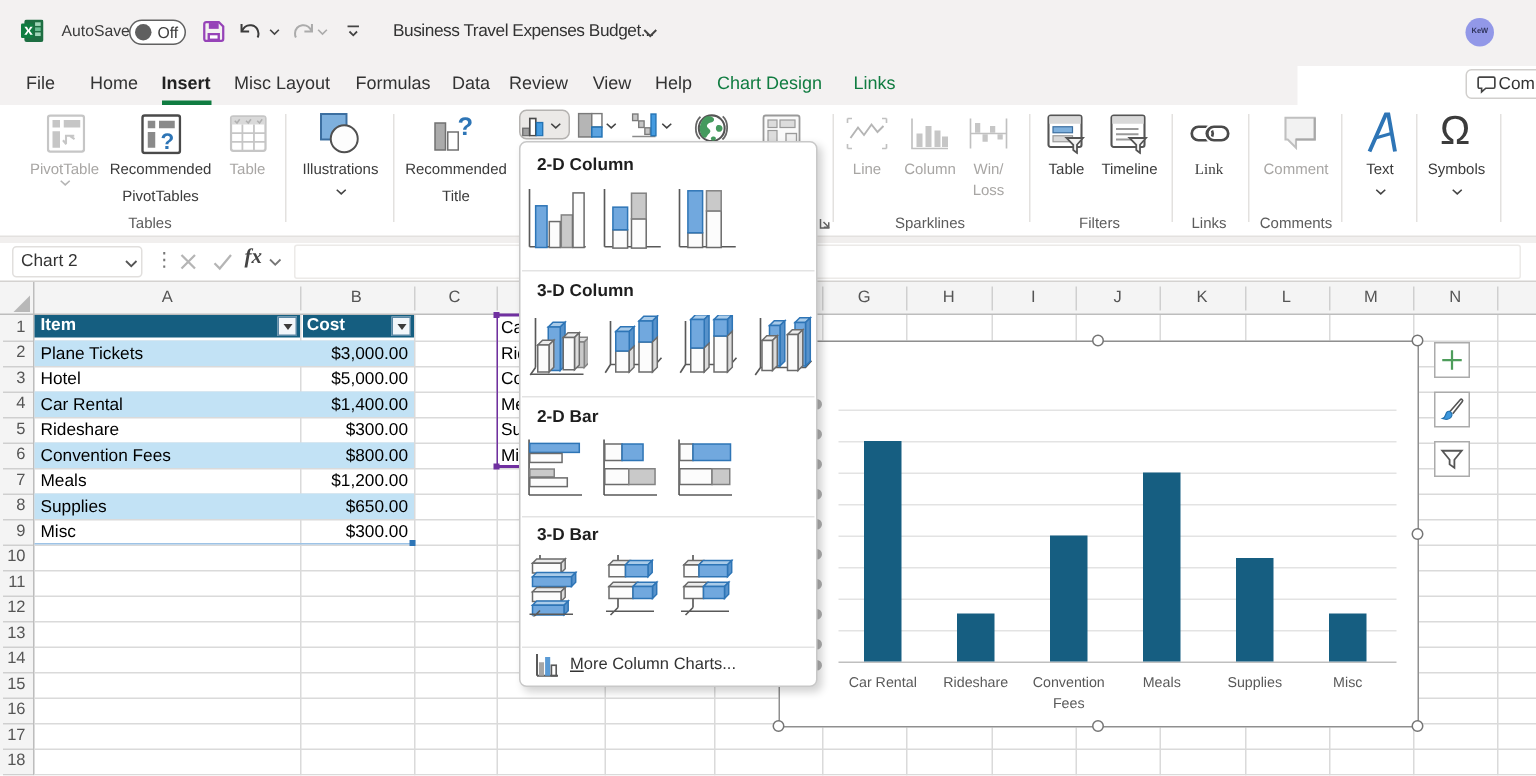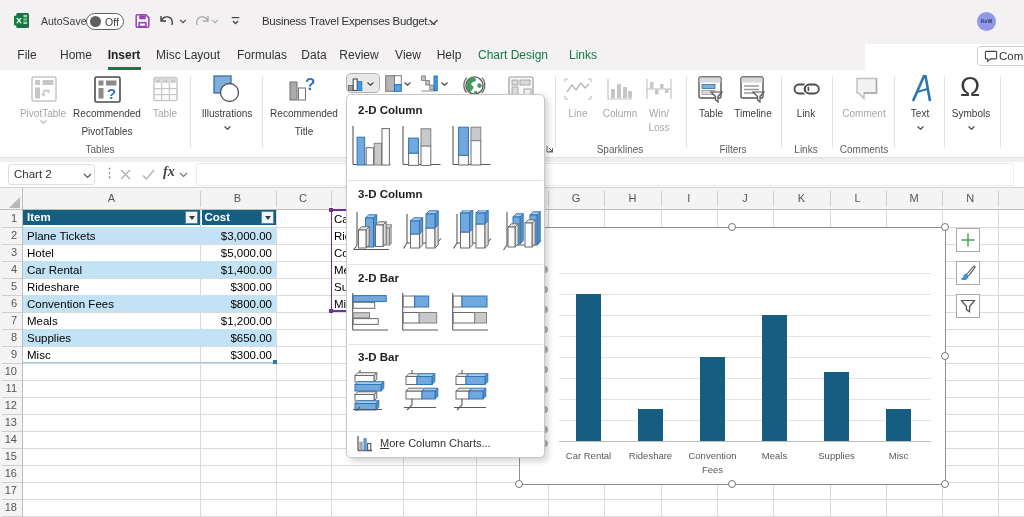--- a/index.html
+++ b/index.html
@@ -282,21 +282,21 @@
   <div class="btntext" style="left:753px;top:38px;">Timeline</div>
   <div class="rlabel" style="left:733px;">Filters</div>
   <div class="rdiv" style="left:781px;"></div>
 
   <svg class="abs" style="left:793px;top:8px;" width="27" height="22" viewBox="0 0 27 22">
     <rect x="1.5" y="6.5" width="14" height="9" rx="4.5" fill="none" stroke="#4a4a4a" stroke-width="1.8"></rect>
     <rect x="11.8" y="6.5" width="14" height="9" rx="4.5" fill="none" stroke="#fff" stroke-width="4.2"></rect>
     <rect x="11.8" y="6.5" width="14" height="9" rx="4.5" fill="none" stroke="#4a4a4a" stroke-width="1.8"></rect>
     <path d="M12.8 8.3 A 3.5 3.5 0 0 0 12.8 13.7" fill="none" stroke="#4a4a4a" stroke-width="1.8"></path>
   </svg>
-  <div class="btntext" style="left:806px;top:38px;">Link</div>
+  <div class="btntext" style="left:806px;top:38px;font-family:Liberation Serif, serif;">Link</div>
   <div class="rlabel" style="left:806px;">Links</div>
   <div class="rdiv" style="left:832px;"></div>
 
   <svg class="abs" style="left:852px;top:7px;" width="26" height="24" viewBox="0 0 26 24">
     <path d="M5 1.5 L24.5 1.5 L24.5 16 L12 16 L12 21.5 L6.5 16 L5 16 Z" fill="#f2f2f2" stroke="#c0c0c0" stroke-width="1.4"></path>
     <path d="M12 16 L24.5 16 L24.5 1.5" fill="none" stroke="#a8a8a8" stroke-width="1.4"></path>
   </svg>
   <div class="btntext dis" style="left:864px;top:38px;text-align:center;">Comment</div>
   <div class="rlabel" style="left:864px;">Comments</div>
   <div class="rdiv" style="left:894px;"></div>

